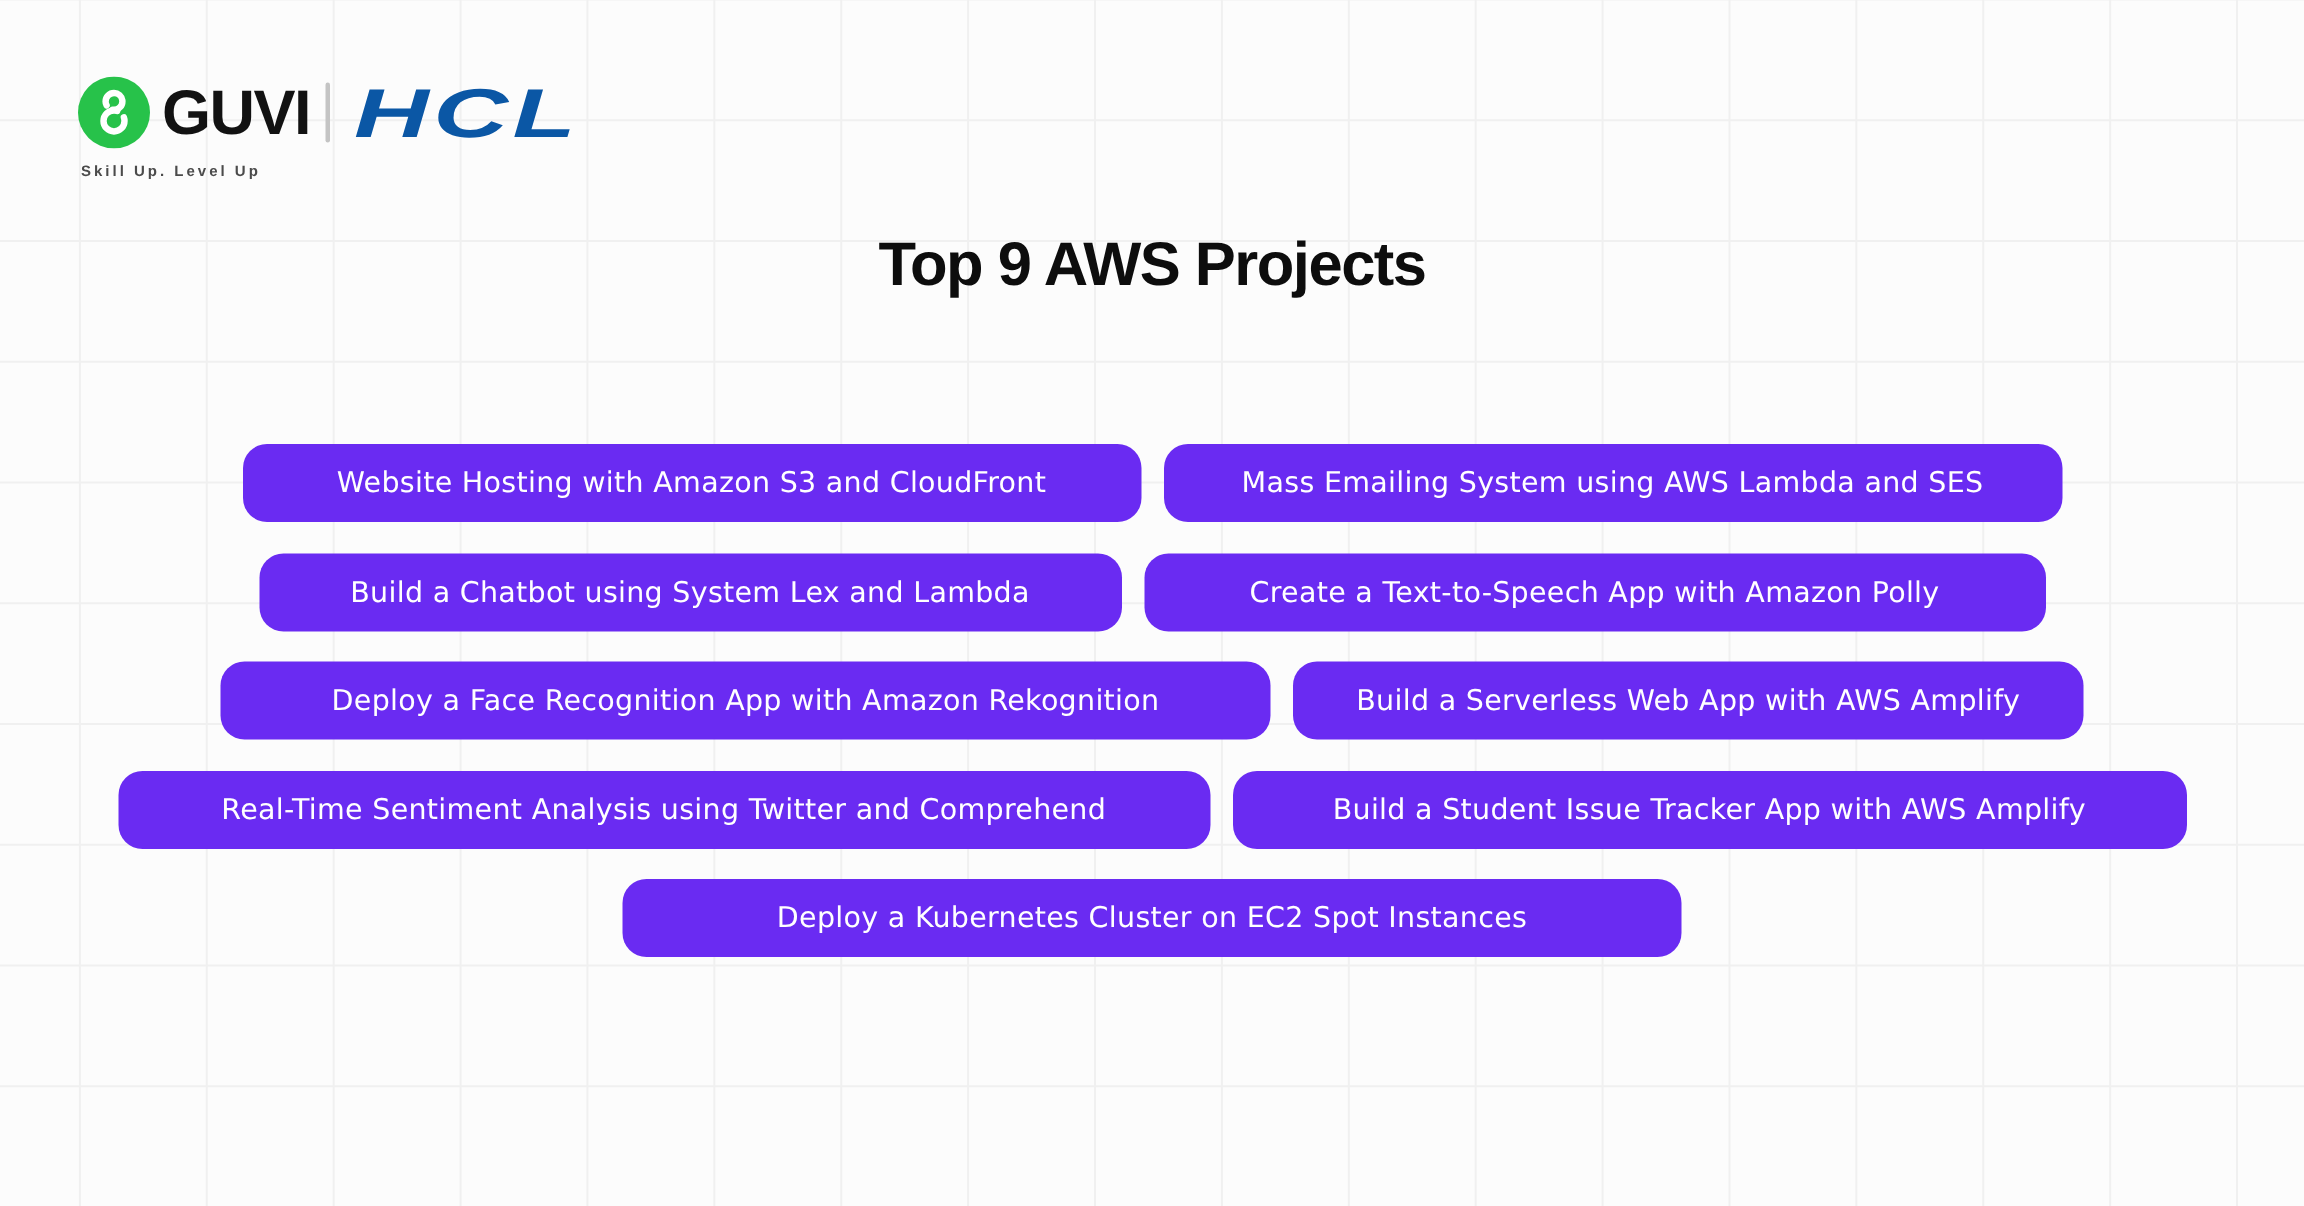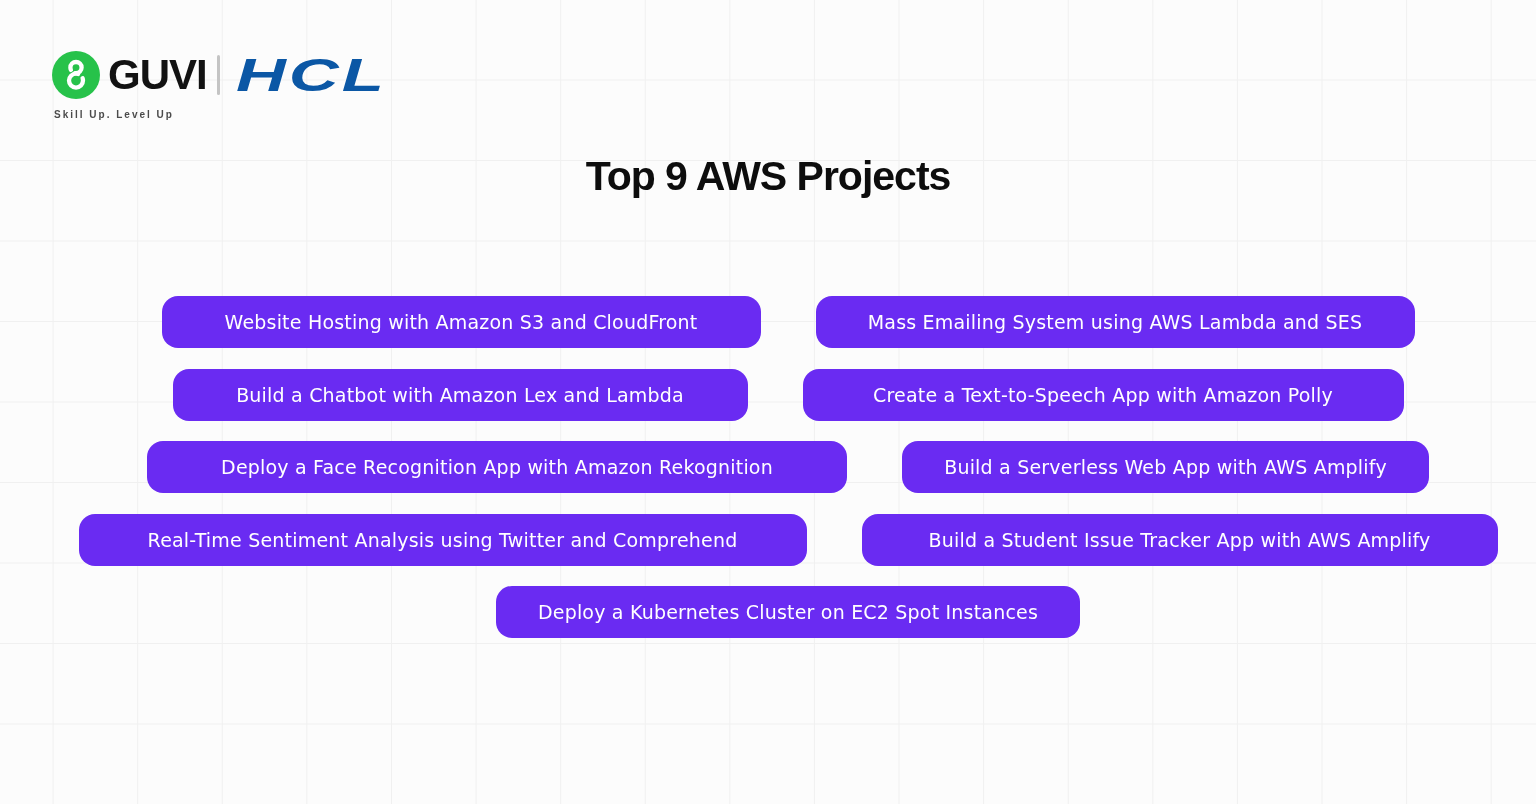--- a/index.html
+++ b/index.html
@@ -92,21 +92,20 @@
     align-items: center;
     justify-content: center;
     background: var(--accent, #6a2bf2);
     color: #ffffff;
     border-radius: 16px;
     font-family: "DejaVu Sans", "Liberation Sans", sans-serif;
     font-size: 19px;
     font-weight: 400;
     letter-spacing: 0.2px;
     white-space: nowrap;
-    margin-left: 40px;
   }
 </style>
 </head>
 <body>
 
 <div class="canvas">
 
   <header class="brand">
     <div class="brand-row">
       <span class="brand-icon">
@@ -124,29 +123,29 @@
   </header>
 
   <h1 class="title">Top 9 AWS Projects</h1>
 
   <main class="pills">
     <div class="pill-row">
       <div class="pill" style="width:599px">Website Hosting with Amazon S3 and CloudFront</div>
       <div class="pill" style="width:599px">Mass Emailing System using AWS Lambda and SES</div>
     </div>
     <div class="pill-row">
-      <div class="pill" style="width:575px">Build a Chatbot with Amazon Lex and Lambda</div>
+      <div class="pill" style="width:575px">Build a Chatbot using System Lex and Lambda</div>
       <div class="pill" style="width:601px">Create a Text-to-Speech App with Amazon Polly</div>
     </div>
     <div class="pill-row">
       <div class="pill" style="width:700px">Deploy a Face Recognition App with Amazon Rekognition</div>
       <div class="pill" style="width:527px">Build a Serverless Web App with AWS Amplify</div>
     </div>
     <div class="pill-row">
       <div class="pill" style="width:728px">Real-Time Sentiment Analysis using Twitter and Comprehend</div>
       <div class="pill" style="width:636px">Build a Student Issue Tracker App with AWS Amplify</div>
     </div>
     <div class="pill-row">
-      <div class="pill" style="width:584px">Deploy a Kubernetes Cluster on EC2 Spot Instances</div>
+      <div class="pill" style="width:706px">Deploy a Kubernetes Cluster on EC2 Spot Instances</div>
     </div>
   </main>
 
 </div>
 
 </body></html>

